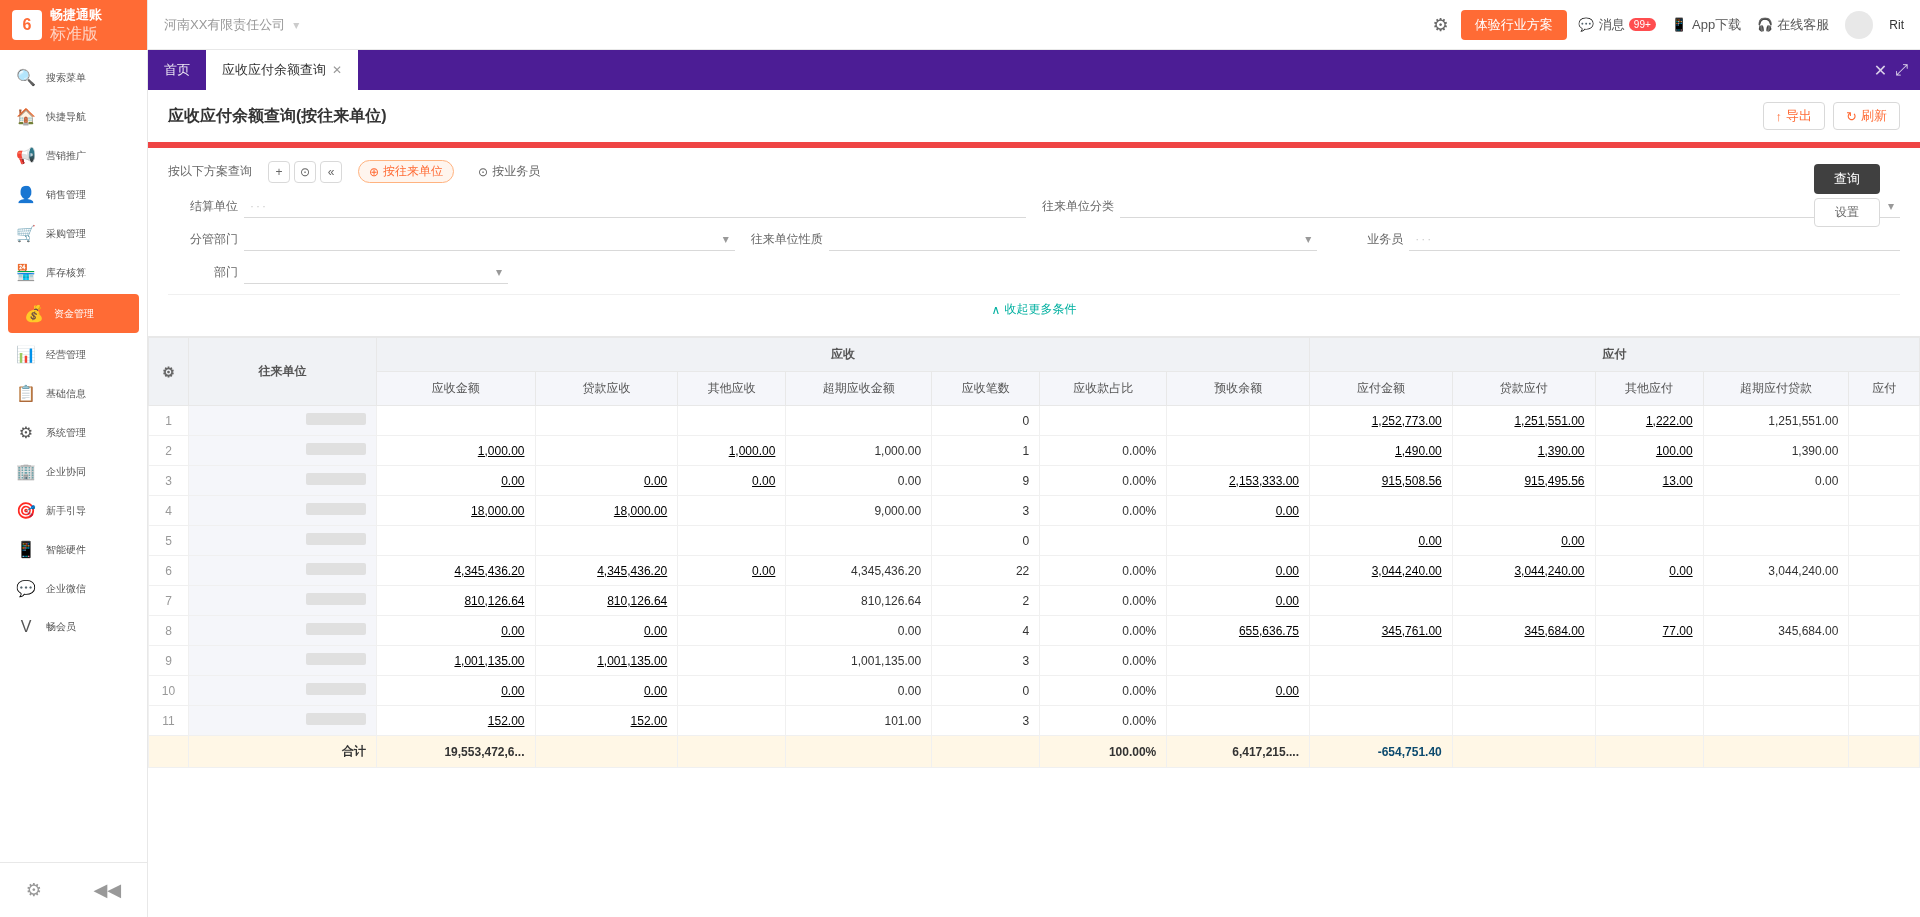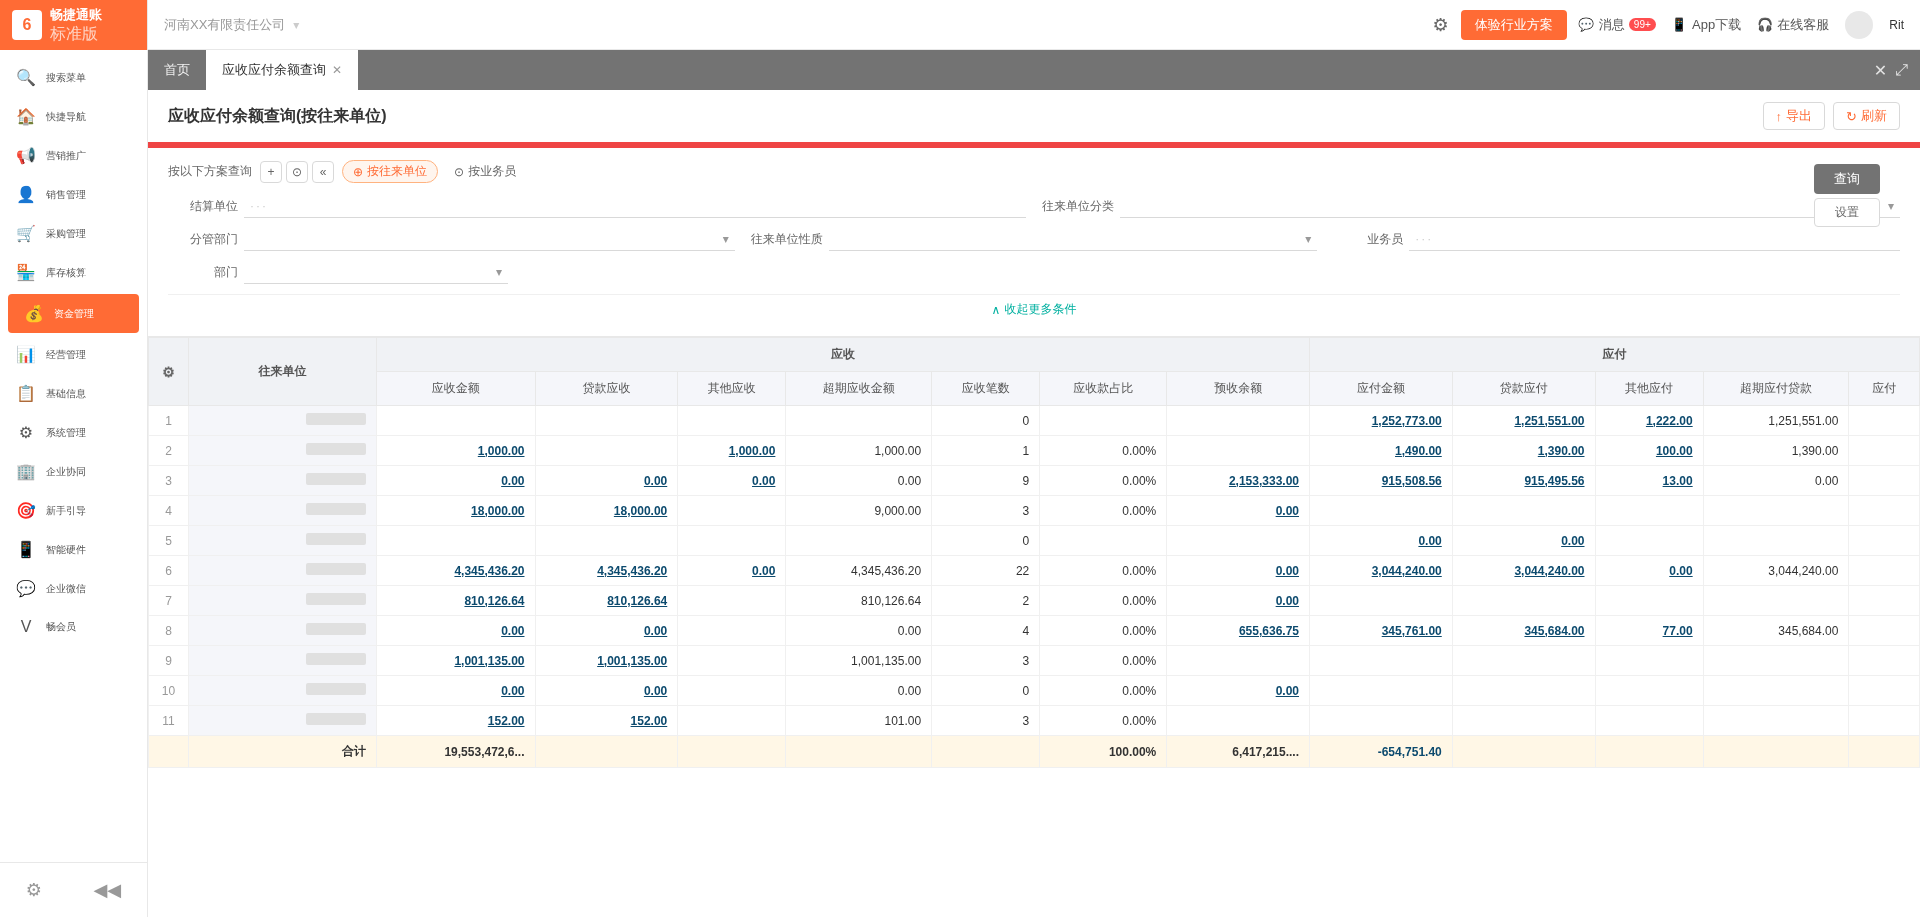--- a/index.html
+++ b/index.html
@@ -57,21 +57,21 @@
       background: #ff6b35; color: #fff; border: none; border-radius: 4px;
       padding: 6px 14px; font-size: 13px; cursor: pointer;
     }
     .header-right { display: flex; align-items: center; gap: 16px; }
     .header-right-item { display: flex; align-items: center; gap: 4px; cursor: pointer; color: #555; font-size: 13px; }
     .badge { background: #ff4d4f; color: #fff; border-radius: 10px; font-size: 10px; padding: 1px 5px; }
     .user-avatar { width: 28px; height: 28px; background: #e8e8e8; border-radius: 50%; }
 
     
     .tab-bar {
-      height: 40px; background: #737373; display: flex; align-items: center;
+      height: 40px; background: #4c1d95; display: flex; align-items: center;
       padding: 0 0 0 0; flex-shrink: 0;
     }
     .tab-item {
       height: 40px; display: flex; align-items: center; padding: 0 16px;
       cursor: pointer; color: rgba(255,255,255,0.8); font-size: 13px; gap: 6px;
     }
     .tab-item.active { background: #fff; color: #333; }
     .tab-item .tab-close { font-size: 12px; color: #999; cursor: pointer; }
     .tab-home { color: rgba(255,255,255,0.9); }
 
@@ -91,21 +91,21 @@
       display: flex; align-items: center; gap: 4px;
       padding: 4px 12px; border-radius: 4px; cursor: pointer; font-size: 13px;
       border: 1px solid #d9d9d9; background: #fff; color: #ff6b35;
     }
 
     
     .filter-area {
       background: #fff; padding: 12px 20px; border-bottom: 1px solid #e8e8e8; flex-shrink: 0;
     }
     .filter-schemes {
-      display: flex; align-items: center; gap: 8px; margin-bottom: 12px;
+      display: flex; align-items: center; gap: 16px; margin-bottom: 12px;
     }
     .filter-scheme-label { color: #666; font-size: 12px; }
     .filter-scheme-btns { display: flex; gap: 4px; }
     .scheme-btn { width: 22px; height: 22px; border: 1px solid #d9d9d9; border-radius: 4px; display: flex; align-items: center; justify-content: center; cursor: pointer; color: #666; font-size: 12px; }
     .scheme-option {
       display: flex; align-items: center; gap: 4px;
       background: #fff5ee; border: 1px solid #ffb380; border-radius: 12px;
       padding: 2px 10px; color: #ff6b35; font-size: 12px; cursor: pointer;
     }
     .scheme-option-icon { font-size: 12px; }
@@ -134,21 +134,21 @@
       border-top: 1px solid #f0f0f0; margin-top: 4px;
     }
 
     
     .query-section {
       position: absolute; right: 20px; top: 0;
       display: flex; flex-direction: column; gap: 4px;
       padding-top: 4px;
     }
     .btn-query {
-      background: #737373; color: #fff; border: none; border-radius: 4px;
+      background: #404040; color: #fff; border: none; border-radius: 4px;
       padding: 6px 20px; font-size: 13px; cursor: pointer; white-space: nowrap;
     }
     .btn-settings {
       background: #fff; color: #666; border: 1px solid #d9d9d9; border-radius: 4px;
       padding: 5px 20px; font-size: 12px; cursor: pointer; white-space: nowrap;
     }
 
     
     .table-container {
       flex: 1; overflow: auto; background: #fff; margin: 0;
@@ -162,21 +162,21 @@
       font-weight: normal; color: #555; position: sticky; top: 0; z-index: 10;
     }
     thead tr.group-header th { background: #f0f2f5; font-weight: bold; }
     tbody tr { border-bottom: 1px solid #f0f0f0; }
     tbody tr.total-row { background: #fff7e6; font-weight: bold; }
     tbody td {
       padding: 7px 10px; border: 1px solid #f0f0f0; text-align: right; color: #333;
     }
     tbody td.text-left { text-align: right; }
     tbody td.text-center { text-align: center; }
-    .cell-link { color: #0c4a6e; text-decoration: underline; cursor: pointer; font-weight: bold; }
+    .cell-link { color: #000000; text-decoration: underline; cursor: pointer; }
     .settings-icon { color: #666; cursor: pointer; font-size: 14px; }
     .row-num { color: #999; text-align: center; }
 
     .filter-wrapper { position: relative; }
   </style>
 </head>
 <body>
 
 <div class="sidebar">
   <div class="sidebar-logo">

